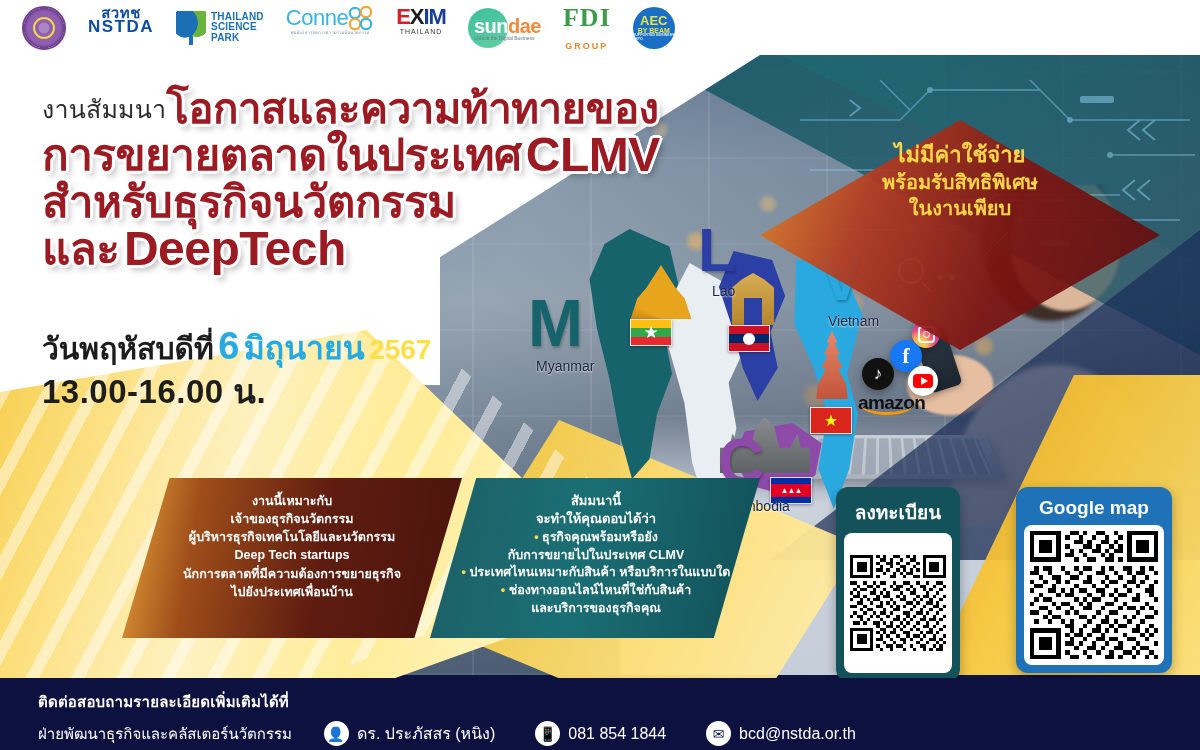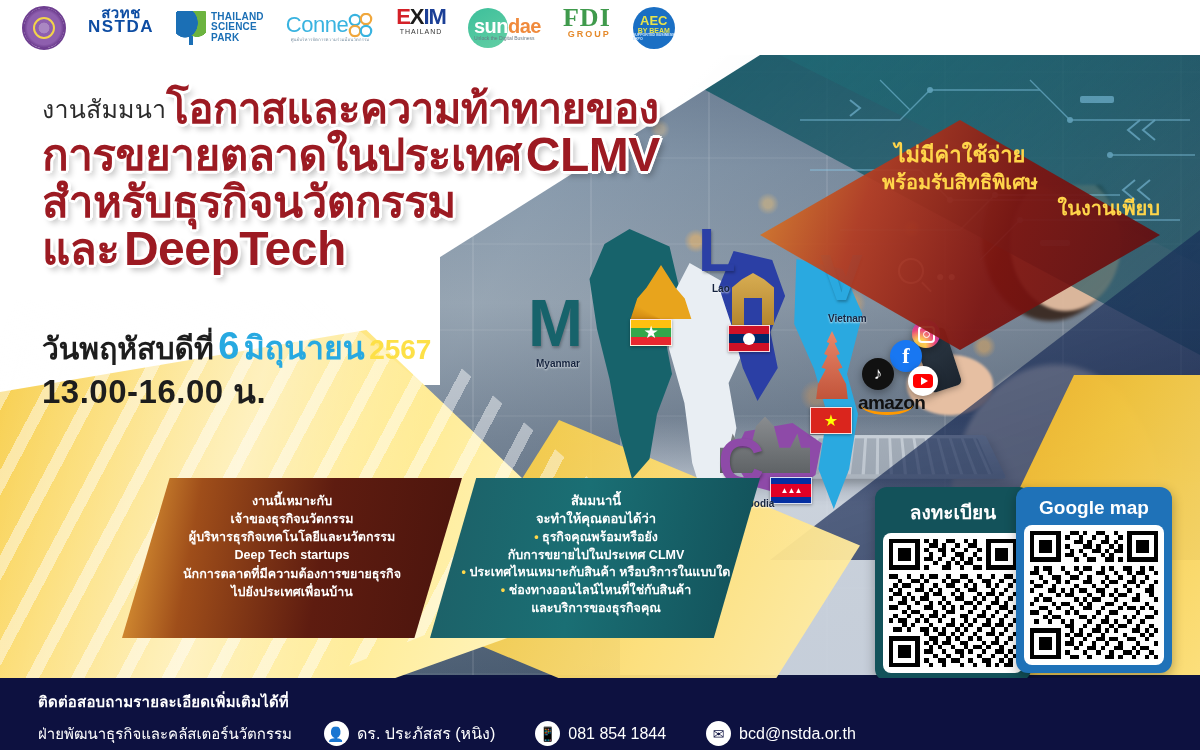--- a/index.html
+++ b/index.html
@@ -166,42 +166,42 @@
   .lg-tsp { display:flex; align-items:center; gap:5px; }
   .lg-tsp .tree {
     width:30px; height:34px;
     background:
       radial-gradient(ellipse 13px 15px at 30% 35%, #1b6fb5 0 96%, rgba(0,0,0,0) 100%),
       radial-gradient(ellipse 13px 15px at 70% 33%, #6cb33f 0 96%, rgba(0,0,0,0) 100%),
       linear-gradient(#1b6fb5,#1b6fb5) 13px 18px/4px 16px no-repeat;
   }
   .lg-tsp .txt { font-size:10px; font-weight:800; color:#1b6fb5; line-height:1.02; letter-spacing:.2px; }
 
-  .lg-connex { display:flex; flex-direction:column; align-items:center;justify-content:center; }
+  .lg-connex { display:flex; flex-direction:column; align-items:center; }
   .lg-connex .word { font-size:22px; font-weight:500; color:#39b3e0; letter-spacing:-.5px; line-height:1; }
   .lg-connex .sub { font-size:4.5px; color:#7a8fa0; line-height:1.2; text-align:center; }
 
   .lg-exim { display:flex; flex-direction:column; align-items:center; }
   .lg-exim .word { font-size:22px; font-weight:900; line-height:1; letter-spacing:-1px; }
   .lg-exim .e { color:#d42027; }
   .lg-exim .x { color:#1b1b1b; }
   .lg-exim .im { color:#1b3f96; }
   .lg-exim .sub { font-size:7px; color:#333; letter-spacing:1px; }
 
   .lg-sundae { display:flex; align-items:center; }
   .lg-sundae .circ {
     width:40px; height:40px; border-radius:50%;
     background:linear-gradient(150deg,#3dbf9b,#63cfa4); position:relative;
   }
   .lg-sundae .lab { margin-left:-34px; z-index:2; }
   .lg-sundae .lab .w1 { font-size:20px; font-weight:800; color:#fff; letter-spacing:-.5px; }
   .lg-sundae .lab .w2 { font-size:20px; font-weight:800; color:#f08a3c; letter-spacing:-.5px; }
   .lg-sundae .lab .sub { font-size:5px; color:#6a7a86; margin-top:-3px; }
 
-  .lg-fdi { display:flex; flex-direction:column; align-items:flex-end; }
+  .lg-fdi { display:flex; flex-direction:column; align-items:center;gap:12px; }
   .lg-fdi .word {
     font-family:"Liberation Serif", serif; font-size:26px; font-weight:700;
     color:#3f9a4c; line-height:.9; letter-spacing:1px;
   }
   .lg-fdi .sub { font-size:9px; font-weight:700; color:#e58a2b; letter-spacing:2px; }
 
   .lg-aec {
     width:42px; height:42px; border-radius:50%;
     background:#1a6fc4; color:#e8e34a;
     display:flex; flex-direction:column; align-items:center; justify-content:center;
@@ -248,30 +248,30 @@
     background:linear-gradient(110deg,#e08a2a 0%, #b33a20 28%, #7d1410 60%, #5d0d10 100%);
     clip-path:polygon(50% 0, 100% 50%, 50% 100%, 0 50%);
     opacity:.93;
   }
   .free-text {
     position:absolute; left:760px; top:140px; width:400px; z-index:26;
     text-align:center; color:#ffd54a; line-height:1.32;
   }
   .free-text .t1 { font-size:22px; font-weight:800; display:block; }
   .free-text .t2 { font-size:20px; font-weight:700; display:block; }
-  .free-text .t3 { font-size:20px; font-weight:700; display:block;text-align:right; }
+  .free-text .t3 { font-size:20px; font-weight:700; display:block; }
 
   
   .map-wrap { position:absolute; left:520px; top:215px; width:380px; height:310px; z-index:20; }
   .country-letter {
     position:absolute; font-weight:900; line-height:.8;
     text-shadow:1px 2px 3px rgba(0,0,0,.28);
   }
   .country-label {
-    position:absolute; font-size:10px; font-weight:700; color:#16243f;
+    position:absolute; font-size:14px; font-weight:400; color:#16243f;
     text-shadow:0 1px 2px rgba(255,255,255,.8);
   }
   .L-M { left:8px; top:82px; font-size:66px; color:#17636b; }
   .lbl-M { left:16px; top:143px; }
   .L-L { left:178px; top:10px; font-size:62px; color:#2b3fa5; }
   .lbl-L { left:192px; top:68px; }
   .L-V { left:300px; top:38px; font-size:64px; color:#2aa9e0; }
   .lbl-V { left:308px; top:98px; }
   .L-C { left:198px; top:222px; font-size:64px; color:#8e4aa8; }
   .lbl-C { left:206px; top:283px; }
@@ -369,21 +369,21 @@
   }
   .panel-right-txt .intro { font-weight:700; font-size:13px; }
   .panel-right-txt .bul { font-weight:700; }
   .panel-right-txt .dot { color:#ffd84a; }
 
   
   .qr-card { position:absolute; z-index:30; border-radius:12px; padding:6px 8px 8px;
              box-shadow:0 4px 12px rgba(0,0,0,.3); }
   .qr-card .ttl { text-align:center; color:#fff; font-size:19px; font-weight:800; margin:4px 0 6px; }
   .qr-card .qbox { background:#fff; border-radius:8px; padding:6px; }
-  .qr-reg { left:836px; top:487px; width:156px; background:#13525a;margin-left:39px; }
+  .qr-reg { left:836px; top:487px; width:124px; background:#13525a; }
   .qr-map { left:1016px; top:487px; width:156px; background:#1f72b8; }
   .qr-img { width:100%; height:128px; display:block; }
 
   
   .footer {
     position:absolute; left:0; bottom:0; width:1200px; height:72px; z-index:35;
     background:#0d1140; color:#fff;
     padding:12px 0 0 38px;
   }
   .footer .f1 { font-size:15px; font-weight:800; letter-spacing:.2px; }

